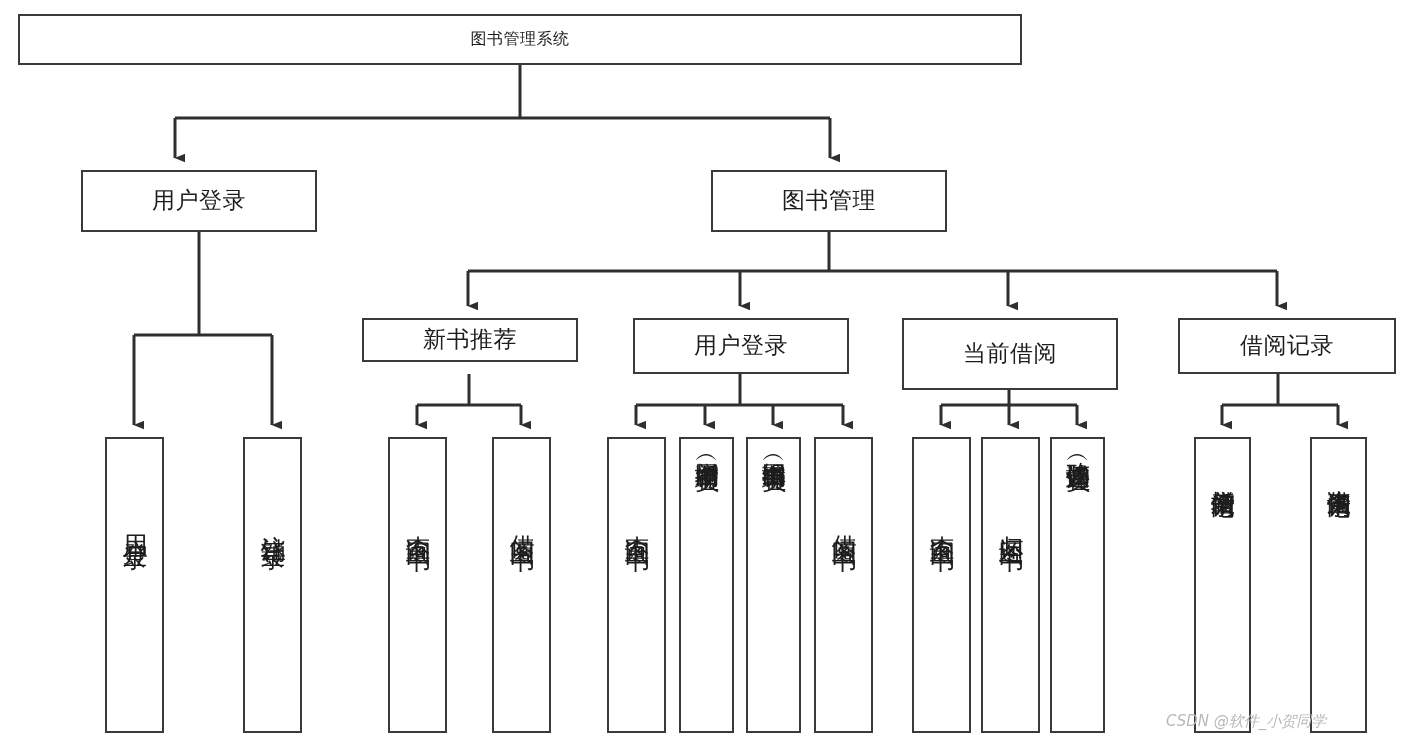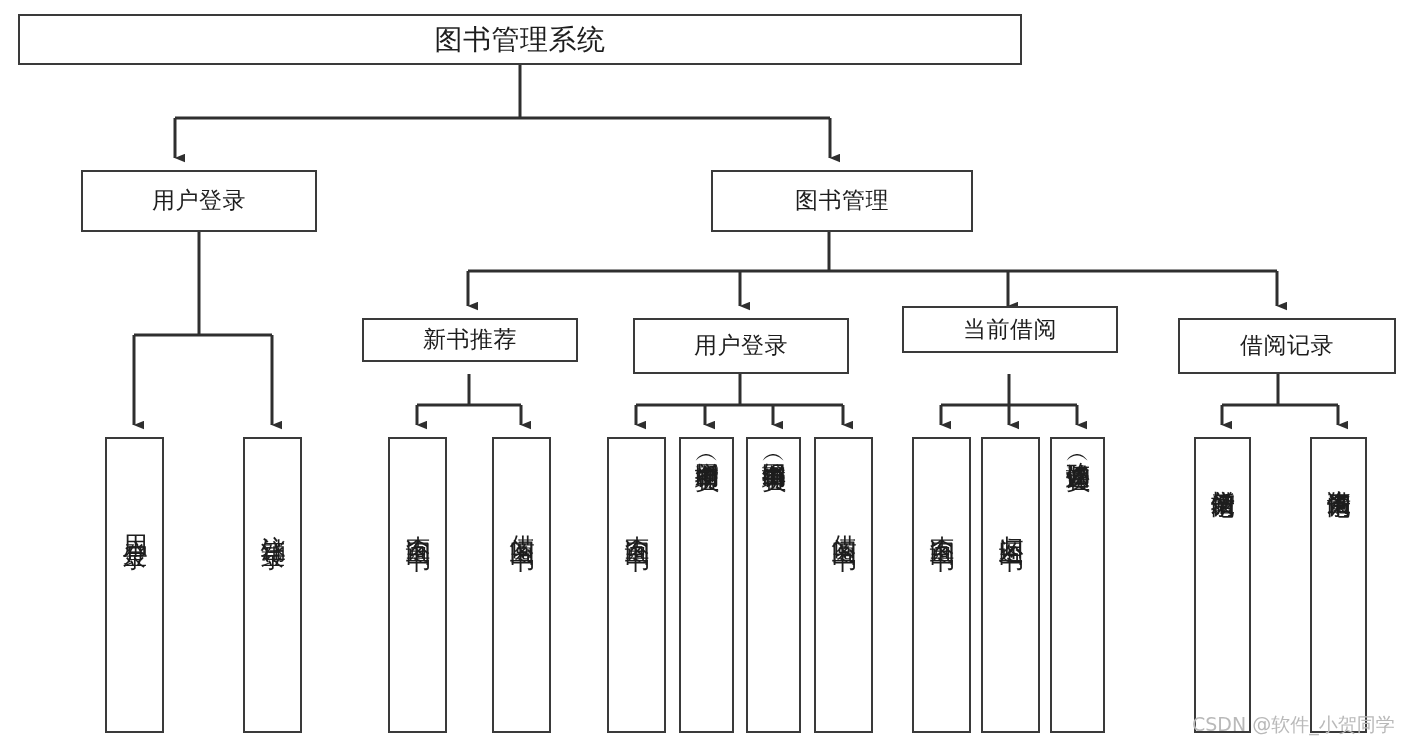--- a/index.html
+++ b/index.html
@@ -40,47 +40,48 @@
     display: block;
     text-align: center;
     line-height: 1.18;
     letter-spacing: 0.5px;
     white-space: nowrap;
   }
   .node.horizontal .node-label {
     font-size: 23px;
   }
   .node.root .node-label {
-    font-size: 28px;
+    font-size: 16px;
   }
   .node.leaf {
     align-items: flex-start;
     padding-top: 6px;
   }
   .node.leaf .node-label {
     writing-mode: vertical-rl;
     text-orientation: upright;
     font-size: 25px;
     line-height: 1.05;
     letter-spacing: 4px;
     white-space: nowrap;
     text-align: left;
   }
   .node.leaf.tall-text .node-label {
     font-size: 24px;
     letter-spacing: 1px;
   }
   .watermark {
     position: absolute;
-    left: 1192px;
+    left: 1166px;
     top: 712px;
-    font-size: 19px;
+    font-size: 15px;
     color: #b9b9b9;
     white-space: nowrap;
     font-family: "DejaVu Sans", "Liberation Sans", sans-serif;
+    font-style: italic;
   }
 </style>
 </head>
 <body>
 
 <div id="diagram-root">
 
   <svg id="edges-layer" width="1405" height="747" viewBox="0 0 1405 747" xmlns="http://www.w3.org/2000/svg">
     <defs>
       <marker id="arrowhead" markerWidth="9" markerHeight="11" refX="4.2" refY="10" orient="auto" markerUnits="userSpaceOnUse">
@@ -143,33 +144,33 @@
   </svg>
 
   <div class="node root horizontal" style="left:18px; top:14px; width:1004px; height:51px;">
     <span class="node-label">图书管理系统</span>
   </div>
 
   <div class="node horizontal" style="left:81px; top:170px; width:236px; height:62px;">
     <span class="node-label">用户登录</span>
   </div>
 
-  <div class="node horizontal" style="left:711px; top:170px; width:262px; height:62px;">
+  <div class="node horizontal" style="left:711px; top:170px; width:236px; height:62px;">
     <span class="node-label">图书管理</span>
   </div>
 
   <div class="node horizontal" style="left:362px; top:318px; width:216px; height:44px;">
     <span class="node-label">新书推荐</span>
   </div>
 
   <div class="node horizontal" style="left:633px; top:318px; width:216px; height:56px;">
     <span class="node-label">用户登录</span>
   </div>
 
-  <div class="node horizontal" style="left:902px; top:306px; width:216px; height:47px;">
+  <div class="node horizontal" style="left:902px; top:318px; width:216px; height:72px;">
     <span class="node-label">当前借阅</span>
   </div>
 
   <div class="node horizontal" style="left:1170px; top:318px; width:218px; height:56px;margin-left:8px;">
     <span class="node-label">借阅记录</span>
   </div>
 
   <div class="node leaf" style="left:105px; top:437px; width:59px; height:296px; padding-top:76px;">
     <span class="node-label">用户登录</span>
   </div>

